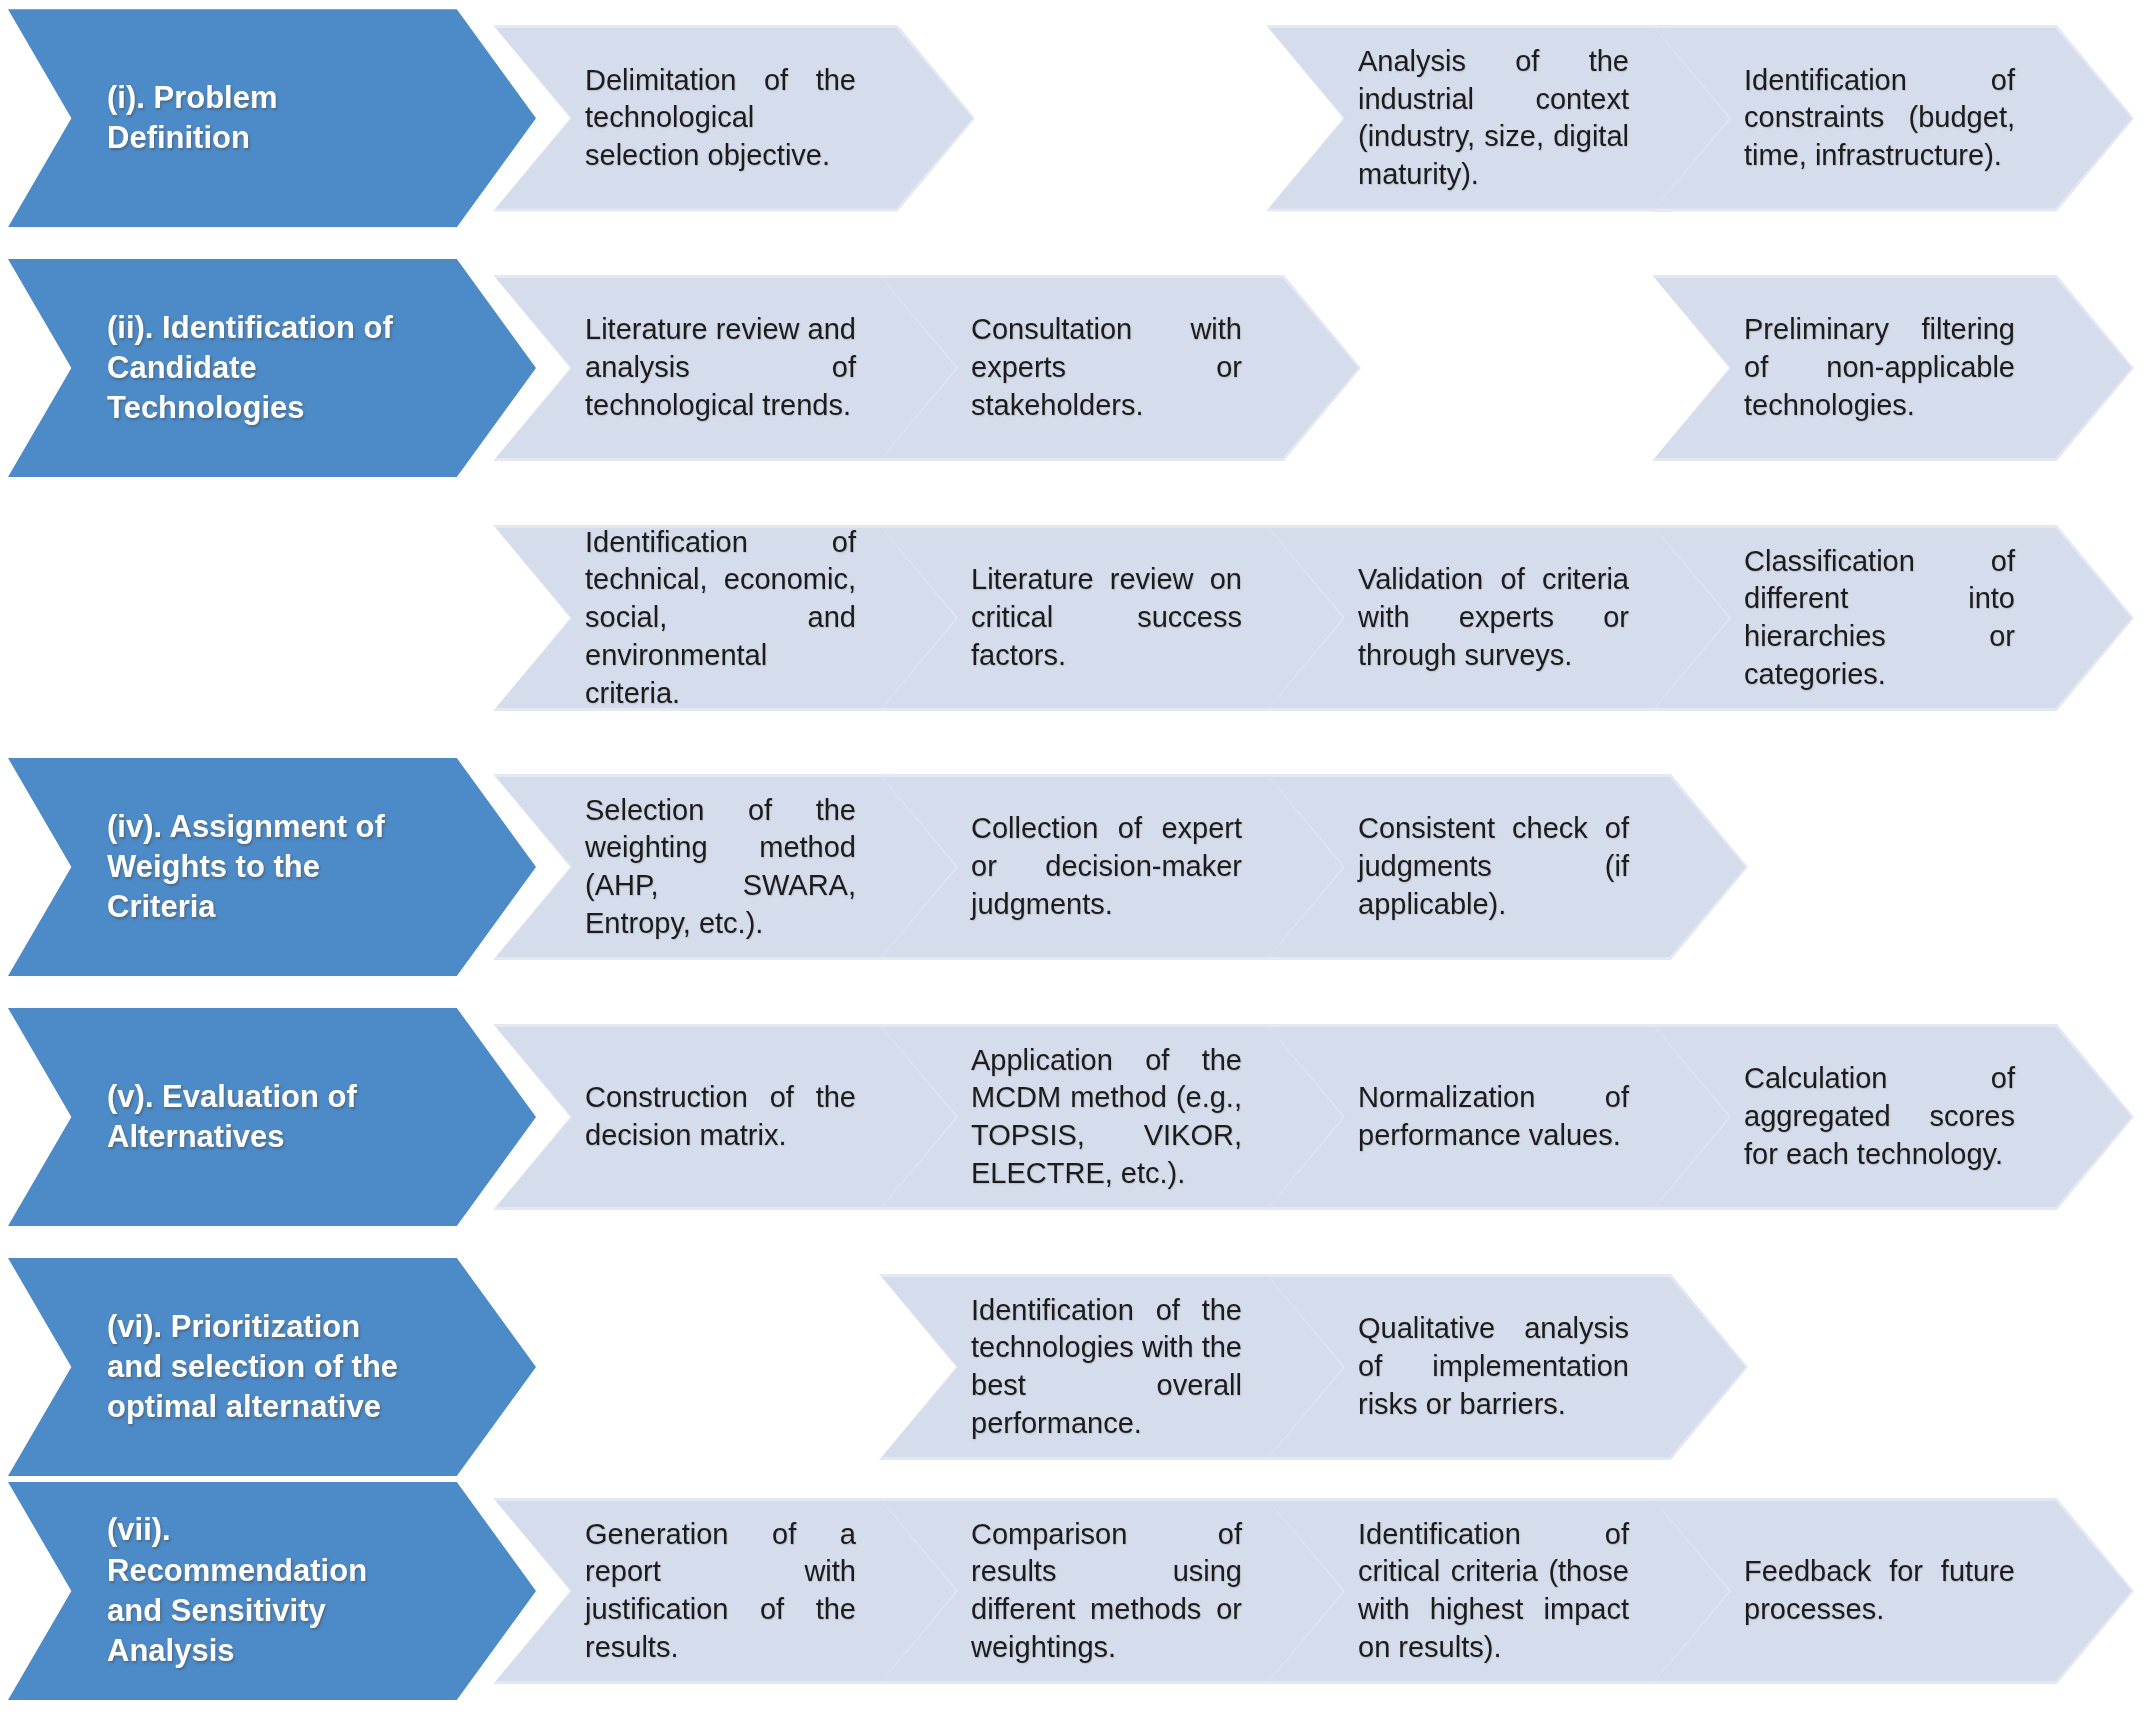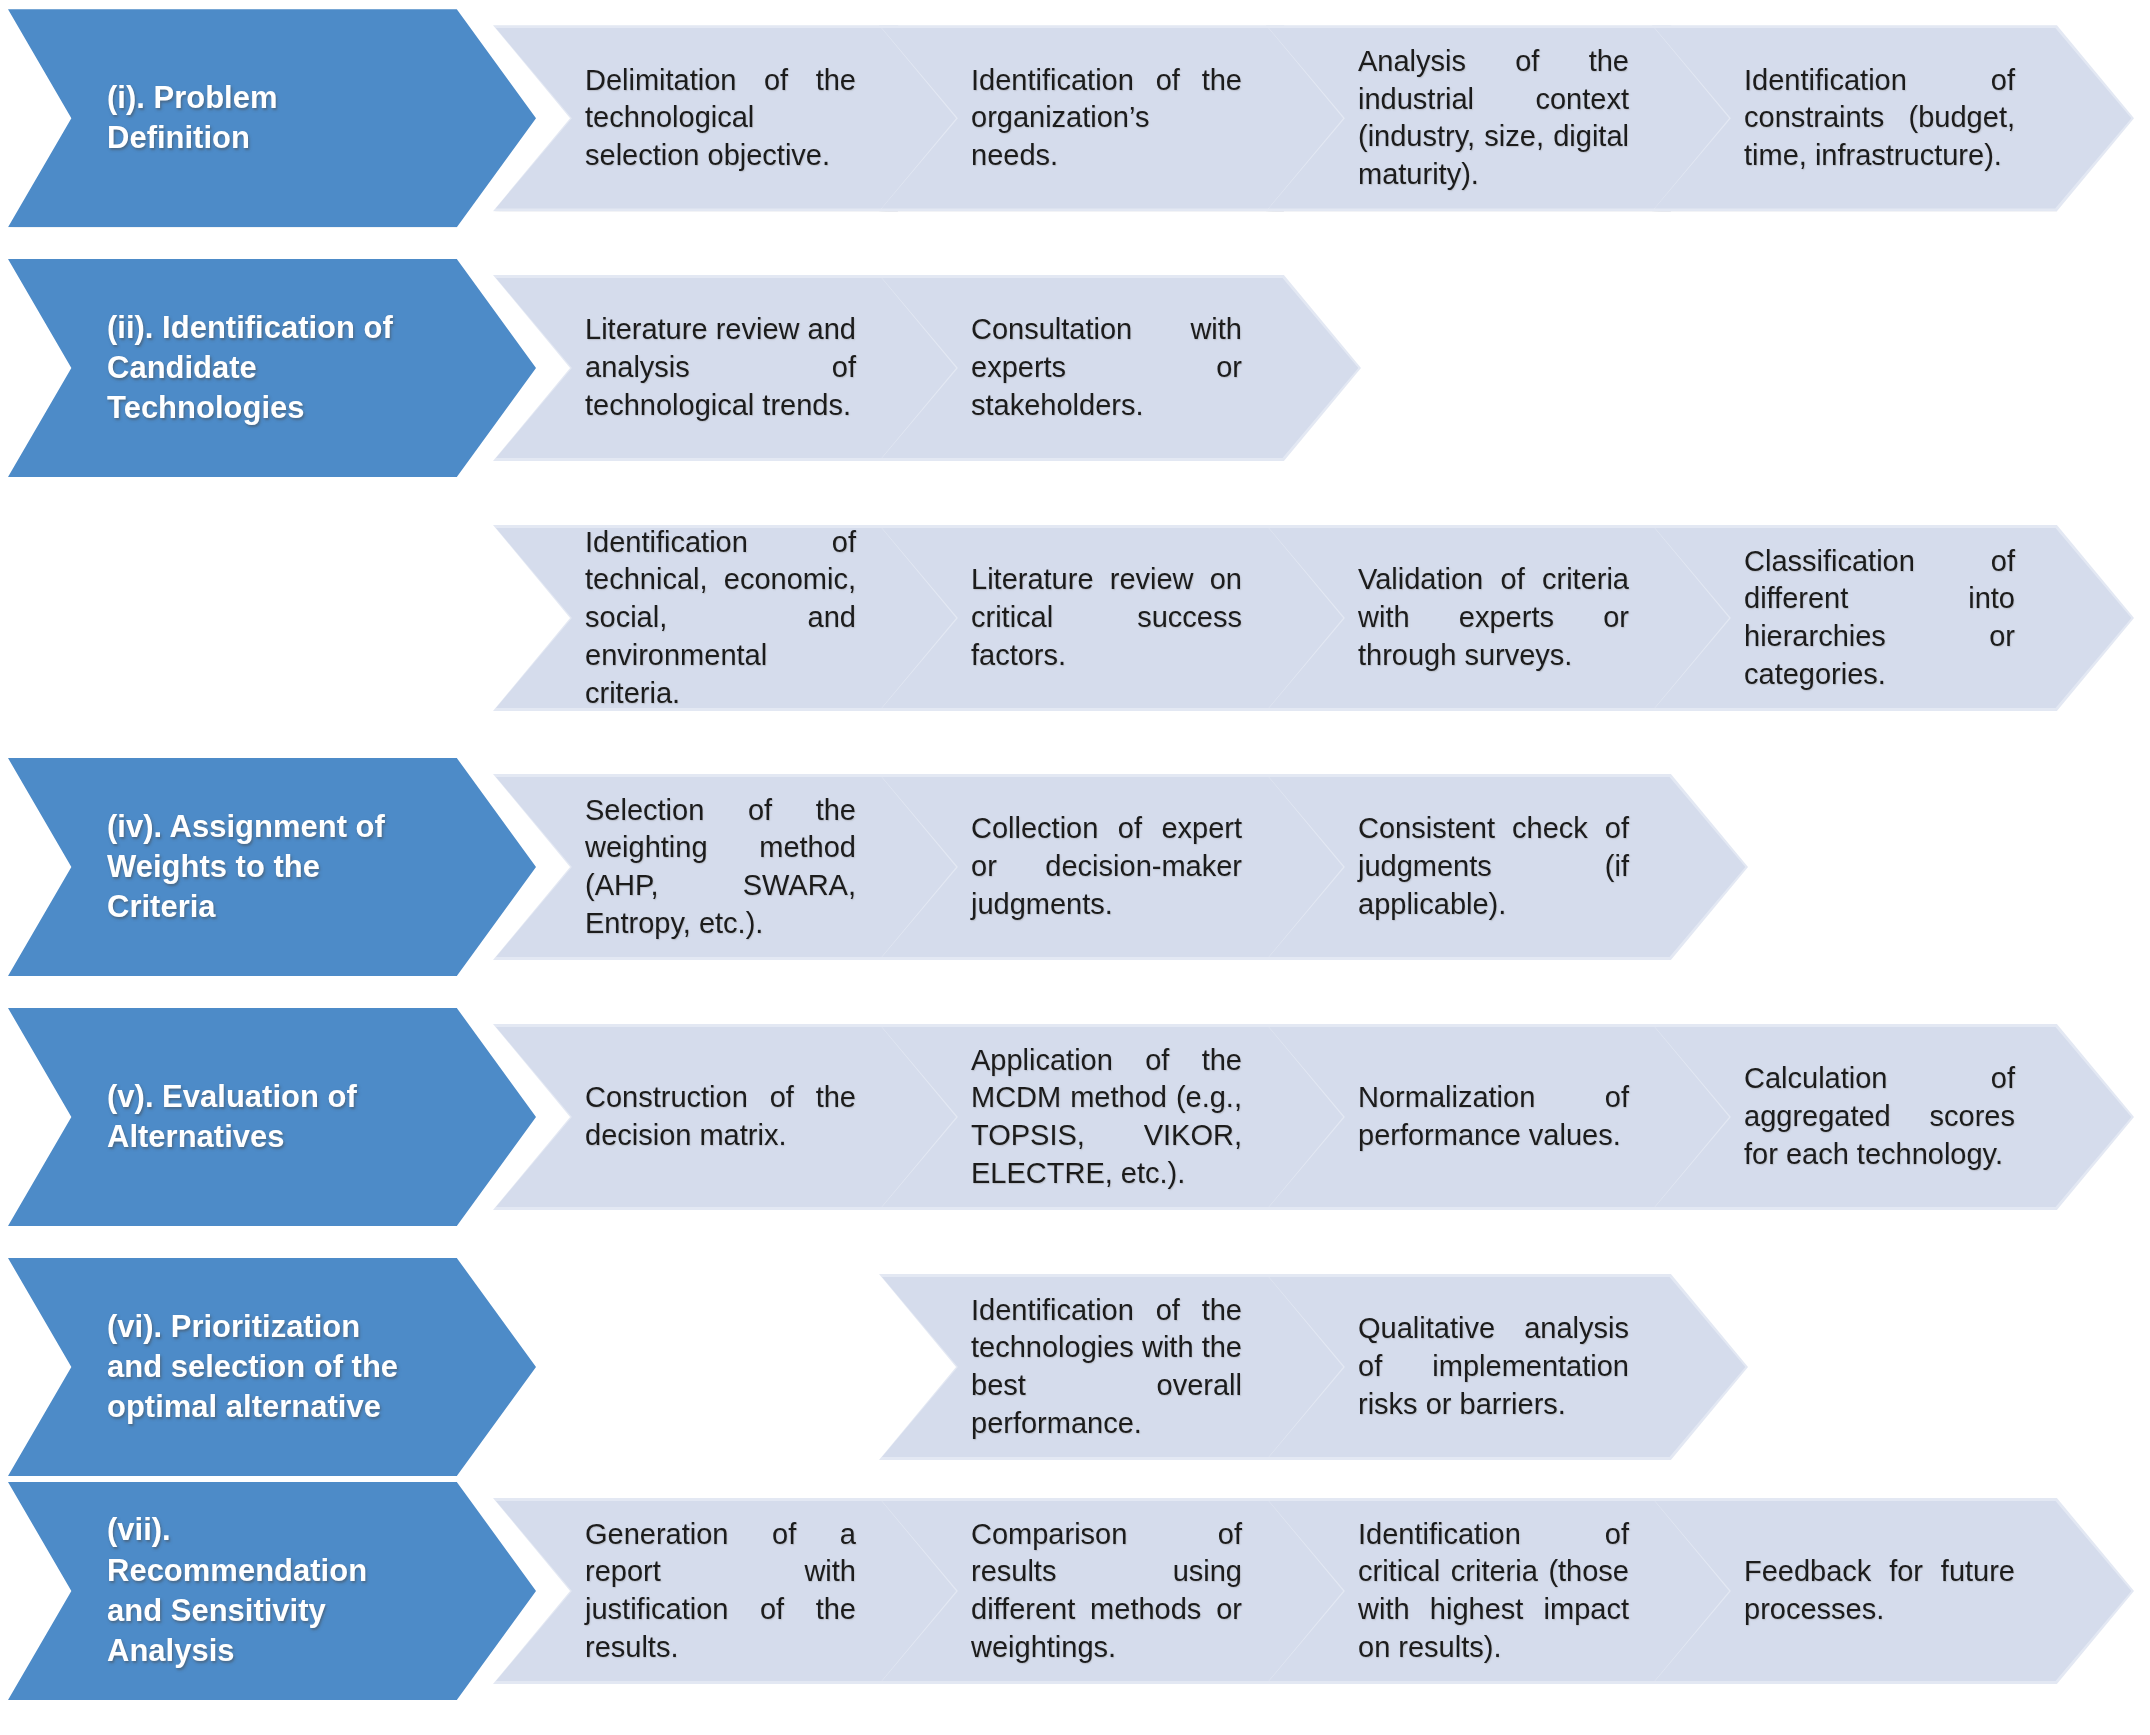--- a/index.html
+++ b/index.html
@@ -107,26 +107,20 @@
       <div class="txt">
           <div>(i). Problem Definition</div>
         </div>
     </div>
     <div class="sub s0">
       <div class="shape"></div>
       <div class="txt">
           <div>Delimitation of the technological selection objective.</div>
         </div>
     </div>
-    <div class="sub s1">
-      <div class="shape"></div>
-      <div class="txt">
-          <div>Identification of the organization’s needs.</div>
-        </div>
-    </div>
     <div class="sub s2">
       <div class="shape"></div>
       <div class="txt">
           <div>Analysis of the industrial context (industry, size, digital maturity).</div>
         </div>
     </div>
     <div class="sub s3">
       <div class="shape"></div>
       <div class="txt">
           <div>Identification of constraints (budget, time, infrastructure).</div>
@@ -146,20 +140,26 @@
       <div class="txt">
           <div>Literature review and analysis of technological trends.</div>
         </div>
     </div>
     <div class="sub s1">
       <div class="shape"></div>
       <div class="txt">
           <div>Consultation with experts or stakeholders.</div>
         </div>
     </div>
+    <div class="sub s3">
+      <div class="shape"></div>
+      <div class="txt">
+          <div>Preliminary filtering of non-applicable technologies.</div>
+        </div>
+    </div>
   </div>
 
   <div class="row" style="top:509px">
     <div class="sub s0">
       <div class="shape"></div>
       <div class="txt">
           <div>Identification of technical, economic, social, and environmental criteria.</div>
         </div>
     </div>
     <div class="sub s1">

